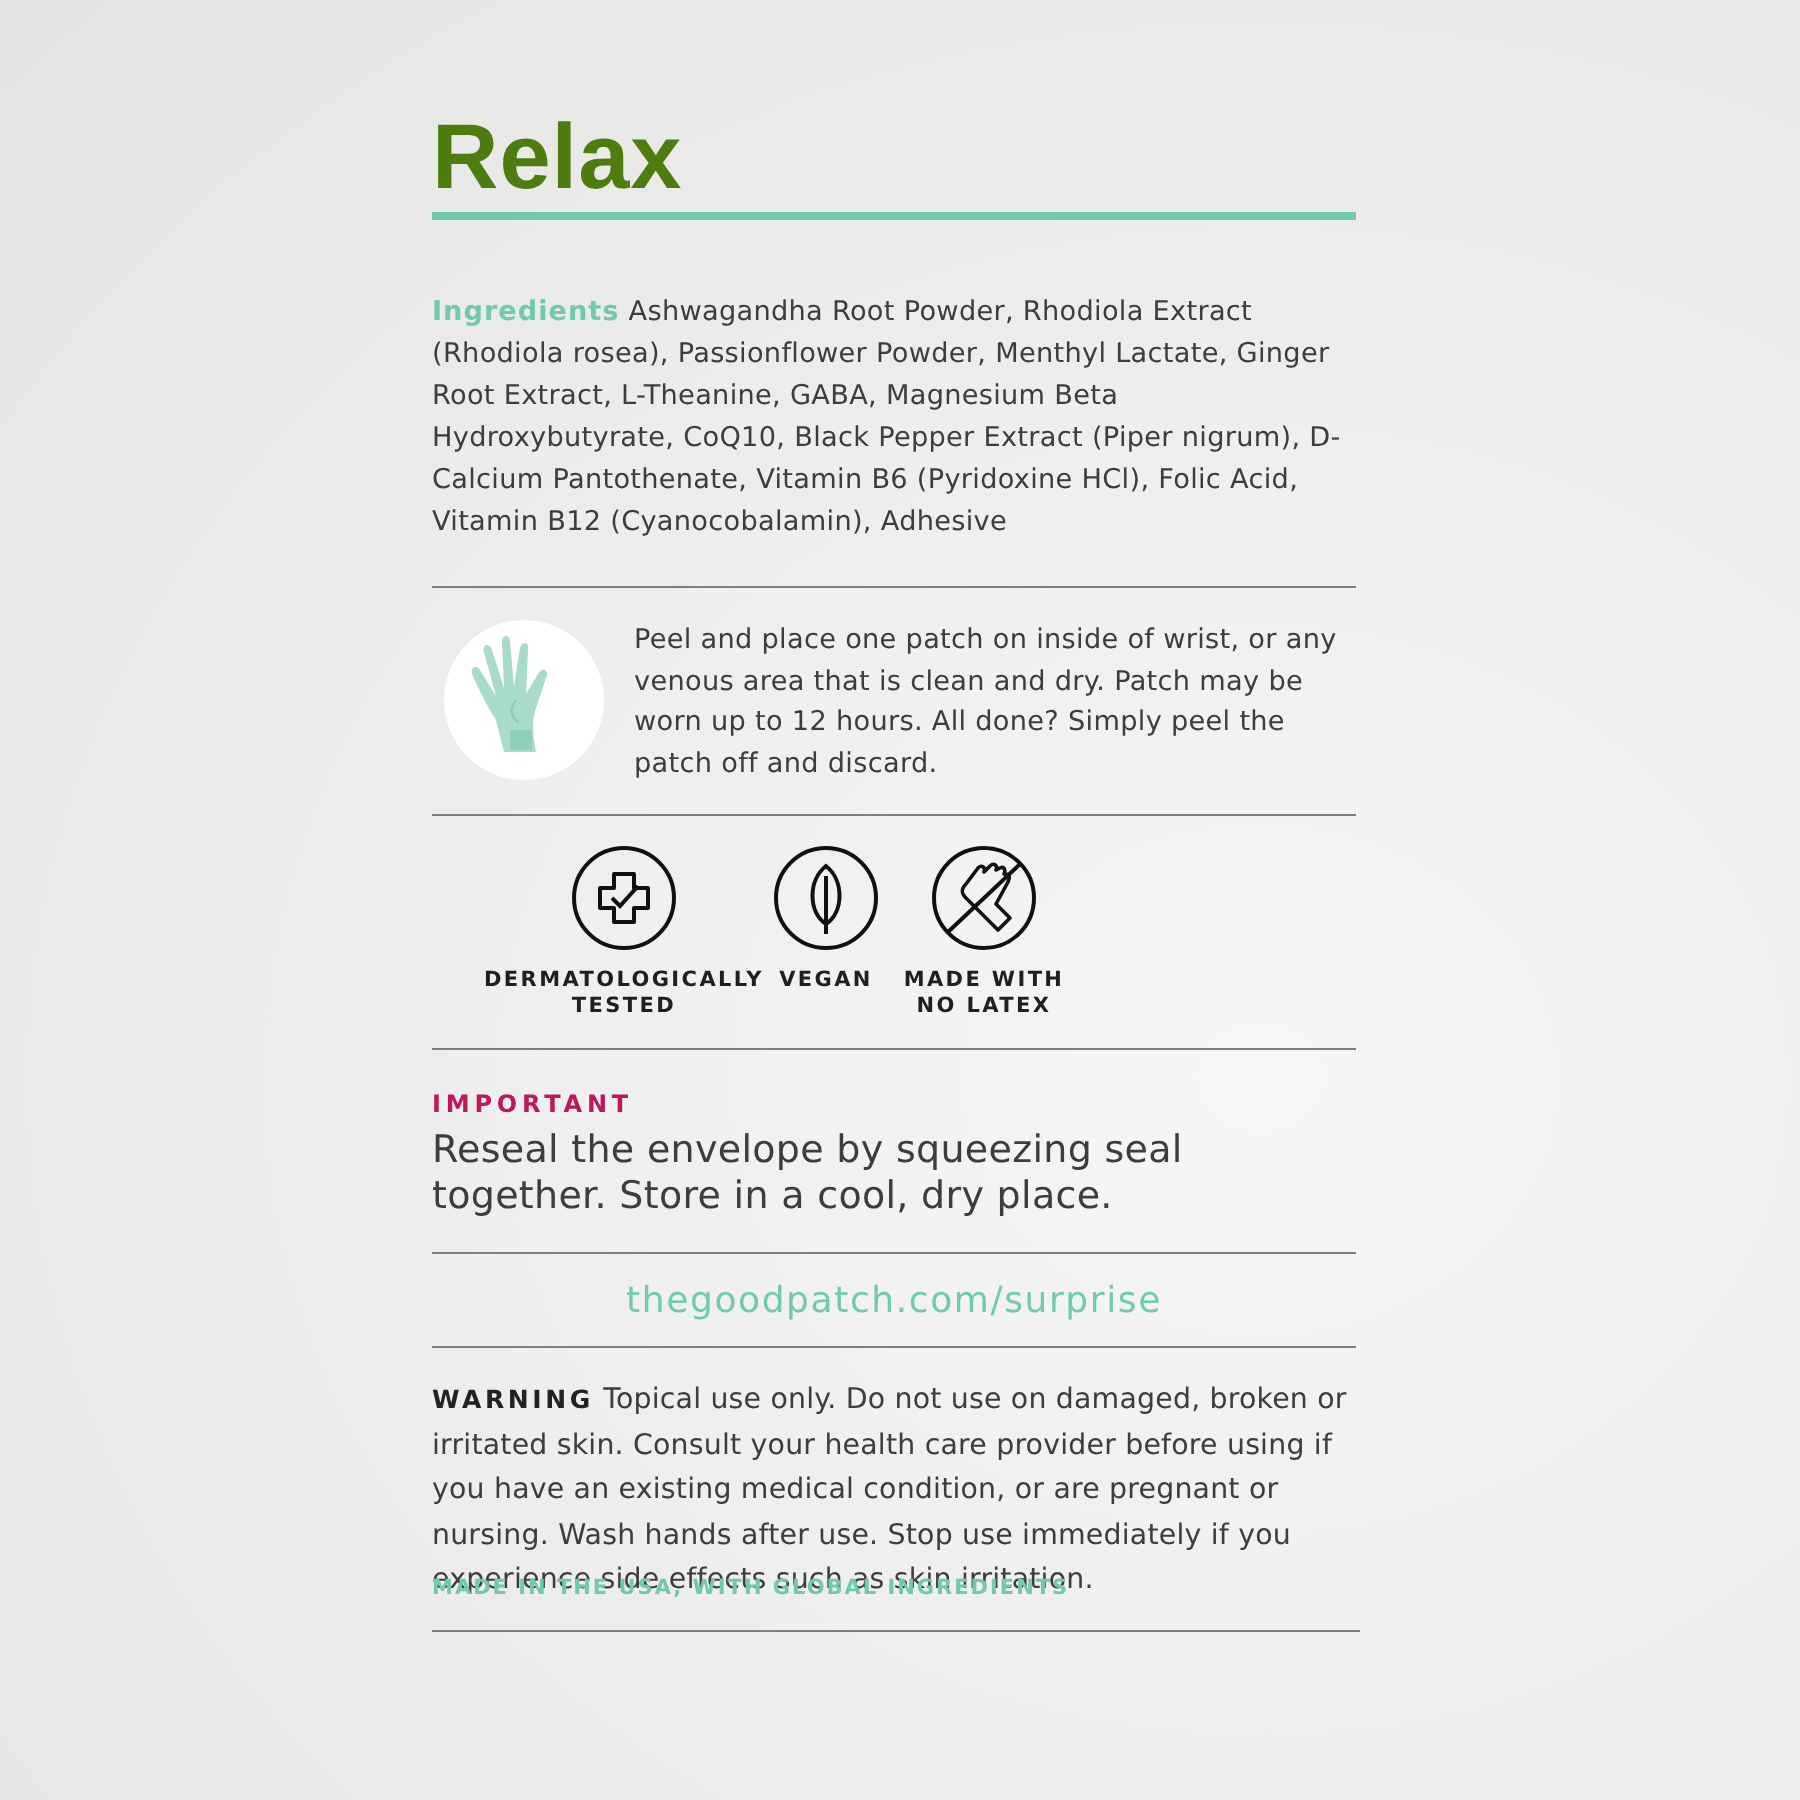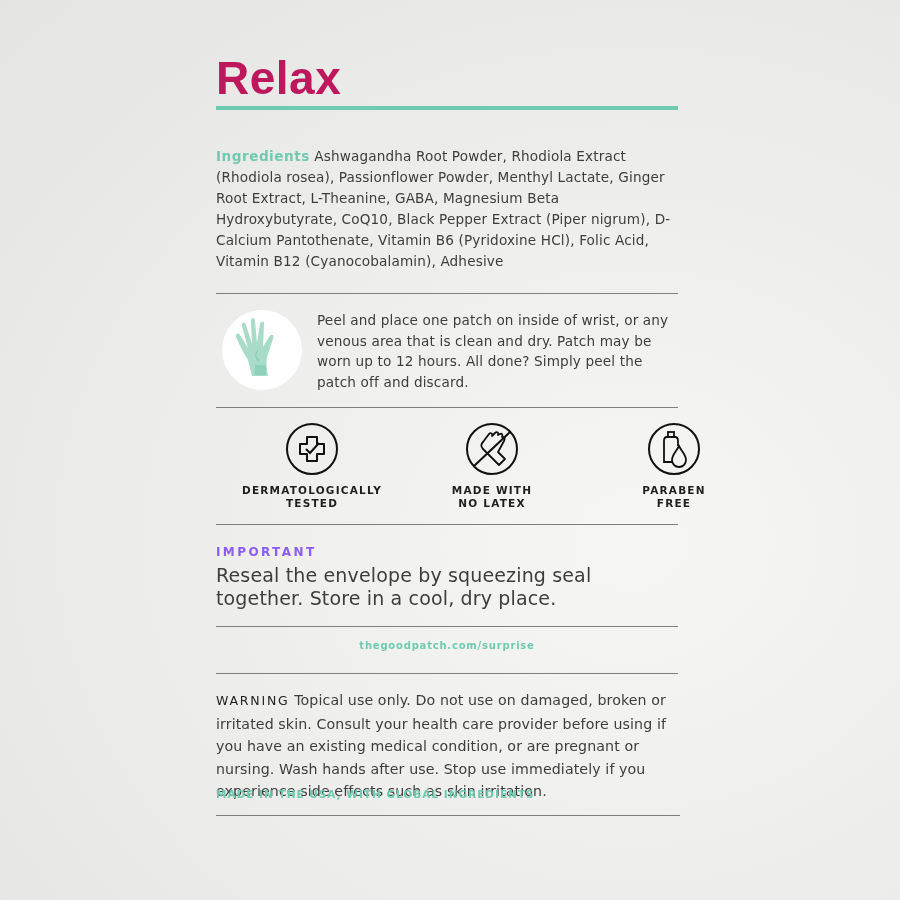--- a/index.html
+++ b/index.html
@@ -6,21 +6,21 @@
     body {
       width: 900px; height: 900px; overflow: hidden;
       background: radial-gradient(ellipse at 70% 60%, #f6f6f5 0%, #ececeb 55%, #e4e4e3 100%);
       font-family: "DejaVu Sans", "Liberation Sans", sans-serif;
       color: #3a3a3a;
       position: relative;
     }
     .label { position: absolute; left: 216px; top: 0; width: 462px; }
     .title {
       position: absolute; left: 0; top: 50px;
-      font-size: 46px; font-weight: bold; color: #be185d;
+      font-size: 46px; font-weight: bold; color: #4d7c0f;
       letter-spacing: 0.5px; line-height: 56px;
       font-family: "Liberation Sans", sans-serif;
     }
     .title-rule { position: absolute; left: 0; top: 106px; width: 462px; height: 4px; background: #6fcab0; }
     .ingredients {
       position: absolute; left: 0; top: 146px; width: 462px;
       font-size: 13.6px; line-height: 21px; color: #3d3d3d; letter-spacing: 0.15px;
     }
     .ingredients .label-accent { color: #6fcab0; font-weight: bold; letter-spacing: 0.5px; }
     .rule { position: absolute; left: 0; width: 462px; height: 1px; background: #7e7e7e; }
@@ -34,35 +34,35 @@
     }
     .badges { position: absolute; left: 0; top: 422px; width: 462px; height: 90px; margin-left: 30px; }
     .badge { position: absolute; top: 0; display: flex; flex-direction: column; align-items: center; }
     .badge svg { width: 54px; height: 54px; display: block; }
     .badge-label {
       margin-top: 8px; font-size: 10.5px; font-weight: bold; letter-spacing: 1.2px;
       text-align: center; line-height: 13px; color: #1f1f1f; white-space: pre-line;
     }
     .important-heading {
       position: absolute; left: 0; top: 545px;
-      font-size: 12px; font-weight: bold; letter-spacing: 2.4px; color: #8b5cf6;
+      font-size: 12px; font-weight: bold; letter-spacing: 2.4px; color: #be185d;
     }
     .important-text {
       position: absolute; left: 0; top: 564px; width: 462px;
       font-size: 19px; line-height: 22.5px; color: #3d3d3d; letter-spacing: 0.15px;
     }
     .url {
       position: absolute; left: 0; top: 640px; width: 462px; text-align: center;
-      font-size: 10px; font-weight: bold; color: #6fcab0; letter-spacing: 0.8px; text-decoration: none;
+      font-size: 18px; font-weight: normal; color: #6fcab0; letter-spacing: 0.8px; text-decoration: none;
     }
     .warning {
       position: absolute; left: 0; top: 689px; width: 472px;
       font-size: 14.2px; line-height: 22.6px; color: #3d3d3d; letter-spacing: 0.1px;
     }
-    .warning .warn-heading { font-weight: normal; font-size: 12.5px; letter-spacing: 1.8px; color: #222; }
+    .warning .warn-heading { font-weight: bold; font-size: 12.5px; letter-spacing: 1.8px; color: #222; }
     .footer {
       position: absolute; left: 0; top: 788px; width: 464px; text-align: left;
       font-size: 10.5px; font-weight: bold; color: #6fcab0; letter-spacing: 1px;
     }
   </style>
 </head>
 <body>
 
 <div class="label">
 
@@ -90,38 +90,36 @@
   <div class="badges">
     <div class="badge" style="left:-4px; width:140px;">
       <svg viewBox="0 0 54 54">
         <circle cx="27" cy="27" r="25" stroke="#111" stroke-width="2" fill="none"></circle>
         <path d="M22 15 H32 V22 H39 V32 H32 V39 H22 V32 H15 V22 H22 Z" stroke="#111" stroke-width="2" fill="none" stroke-linejoin="round"></path>
         <path d="M21 27 L25 31 L34 21" stroke="#111" stroke-width="2" fill="none"></path>
       </svg>
       <div class="badge-label">DERMATOLOGICALLY
 TESTED</div>
     </div>
+    <div class="badge" style="left:135px; width:64px;">
+      <svg viewBox="0 0 54 54">
+        <circle cx="27" cy="27" r="25" stroke="#111" stroke-width="2" fill="none"></circle>
+        <path d="M27 11 C36 18 36 34 27 40 C18 34 18 18 27 11 Z" stroke="#111" stroke-width="2" fill="none"></path>
+        <path d="M27 16 V45" stroke="#111" stroke-width="2"></path>
+      </svg>
+      <div class="badge-label">VEGAN</div>
+    </div>
     <div class="badge" style="left:204px; width:84px;">
       <svg viewBox="0 0 54 54">
         <circle cx="27" cy="27" r="25" stroke="#111" stroke-width="2" fill="none"></circle>
         <path d="M18 20 L24 12 C26 10 28 12 27 14 L30 11 C32 9 34 11 33 13 L35 12 C37 11 38 13 37 15 L38 15 C40 15 40 17 39 19 L33 30 L40 37 L34 43 L27 36 L18 27 C15 24 16 22 18 20 Z" stroke="#111" stroke-width="1.8" fill="none" stroke-linejoin="round"></path>
         <path d="M9 44 L45 10" stroke="#111" stroke-width="2"></path>
       </svg>
       <div class="badge-label">MADE WITH
 NO LATEX</div>
-    </div>
-    <div class="badge" style="left:386px; width:84px;">
-      <svg viewBox="0 0 54 54">
-        <circle cx="27" cy="27" r="25" stroke="#111" stroke-width="2" fill="none"></circle>
-        <rect x="21" y="10" width="6" height="5" stroke="#111" stroke-width="1.8" fill="none"></rect>
-        <path d="M20 15 H28 C30 15 31 17 31 19 V24 M20 15 C18 15 17 17 17 19 V40 H25" stroke="#111" stroke-width="1.8" fill="none"></path>
-        <path d="M32 24 C35 30 39 33 39 38 C39 42 36 45 32 45 C28 45 25 42 25 38 C25 33 29 30 32 24 Z" stroke="#111" stroke-width="1.8" fill="none"></path>
-      </svg>
-      <div class="badge-label">PARABEN
-FREE</div>
     </div>
   </div>
 
   <div class="rule" style="top:524px;"></div>
 
   <div class="important-heading">IMPORTANT</div>
   <div class="important-text">Reseal the envelope by squeezing seal together. Store in a cool, dry place.</div>
 
   <div class="rule" style="top:626px;"></div>
 

